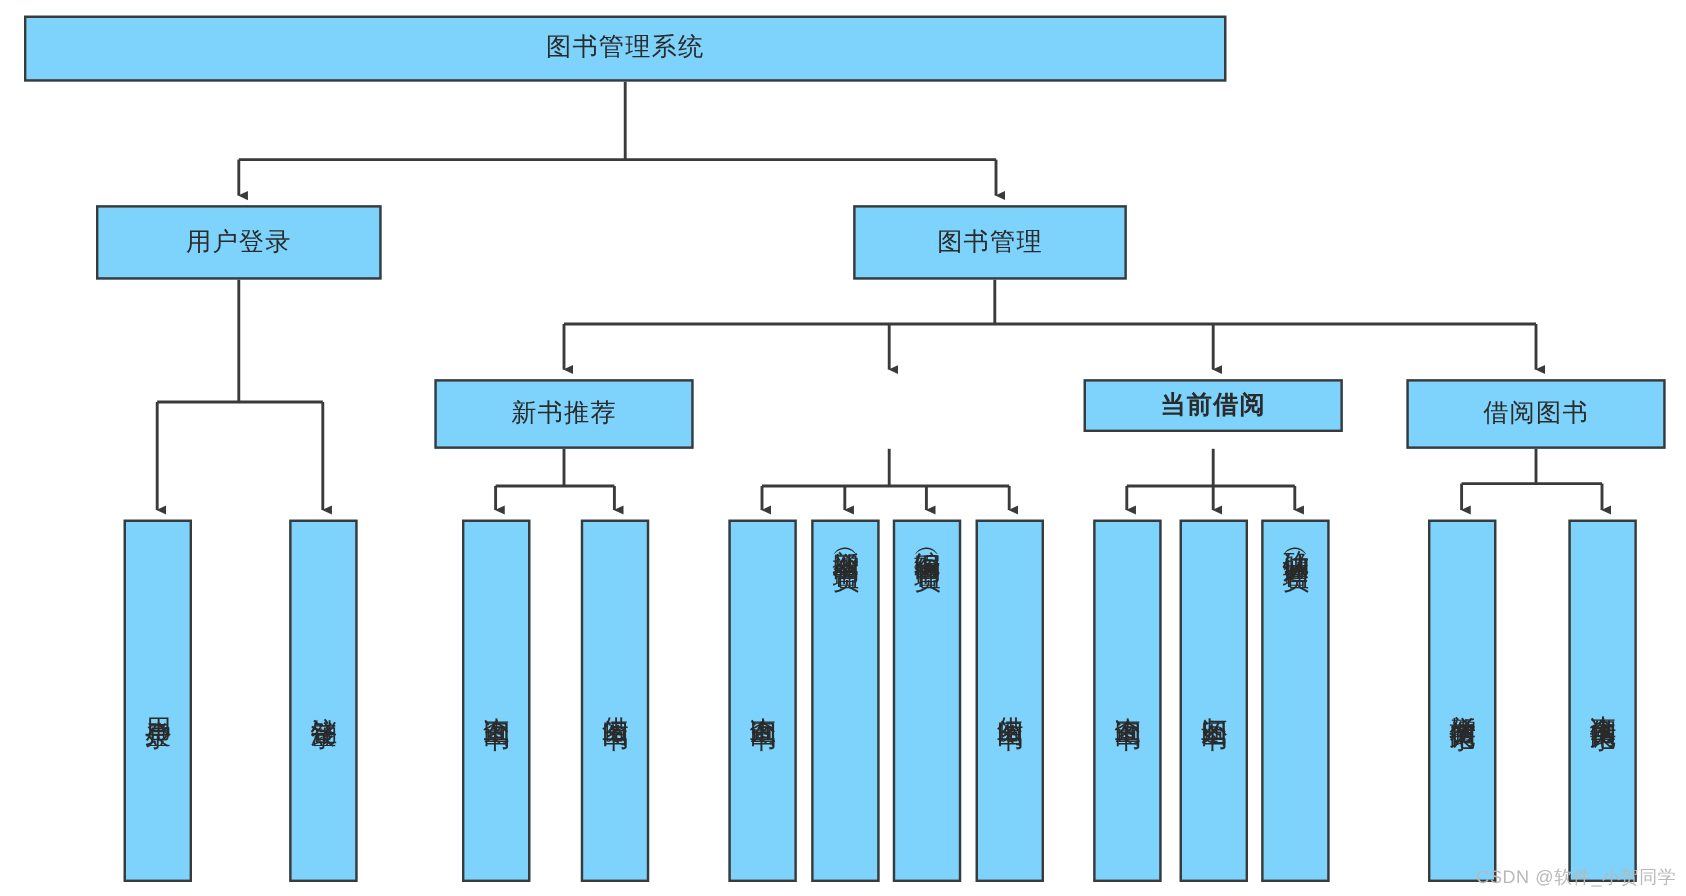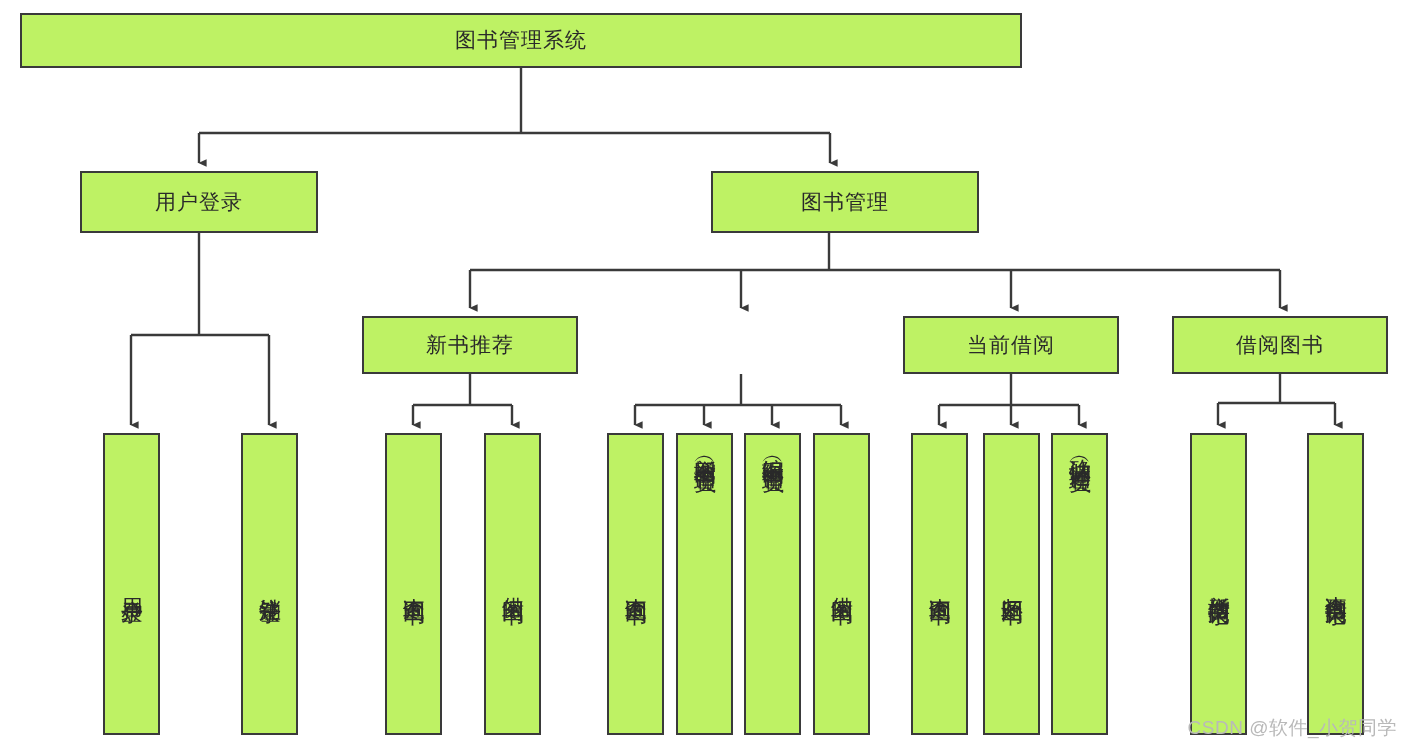--- a/index.html
+++ b/index.html
@@ -14,21 +14,21 @@
     position: relative;
     width: 1405px;
     height: 747px;
     background: #ffffff;
     overflow: hidden;
   }
   .node {
     position: absolute;
     box-sizing: border-box;
     border: 2px solid #3a3a3a;
-    background: #bef264;
+    background: #7dd3fc;
     display: flex;
     align-items: center;
     justify-content: center;
     color: #1b1b1b;
   }
   .node-label {
     font-size: 21px;
     line-height: 1.15;
     letter-spacing: 1px;
     white-space: nowrap;
@@ -65,21 +65,21 @@
     stroke-width: 2.4;
     fill: none;
   }
   .arrowhead {
     fill: #3a3a3a;
   }
   #watermark {
     position: absolute;
     right: 8px;
     bottom: 6px;
-    font-size: 19px;
+    font-size: 15px;
     color: #b9b9b9;
     letter-spacing: 0.5px;
     white-space: nowrap;
   }
 </style>
 </head>
 <body>
 
 <div id="canvas">
 
@@ -131,28 +131,28 @@
     <path class="edge" d="M 1335 403 L 1335 425" marker-end="url(#arrow)"></path>
   </svg>
 
   <div class="node" style="left:20px; top:13px; width:1002px; height:55px;">
     <span class="node-label">图书管理系统</span>
   </div>
 
   <div class="node" style="left:80px; top:171px; width:238px; height:62px;">
     <span class="node-label">用户登录</span>
   </div>
-  <div class="node" style="left:711px; top:171px; width:268px; height:62px;">
+  <div class="node" style="left:711px; top:171px; width:228px; height:62px;">
     <span class="node-label">图书管理</span>
   </div>
 
   <div class="node" style="left:362px; top:316px; width:216px; height:58px;text-align:right;">
     <span class="node-label">新书推荐</span>
   </div>
-  <div class="node" style="left:903px; top:316px; width:216px; height:58px;">
+  <div class="node" style="left:903px; top:316px; width:216px; height:44px;font-weight:bold;">
     <span class="node-label">当前借阅</span>
   </div>
   <div class="node" style="left:1172px; top:316px; width:216px; height:58px;">
     <span class="node-label">借阅图书</span>
   </div>
 
   <div class="node vert" style="left:103px; top:433px; width:57px; height:302px;">
     <span class="node-label">用户登录</span>
   </div>
   <div class="node vert" style="left:241px; top:433px; width:57px; height:302px;">

